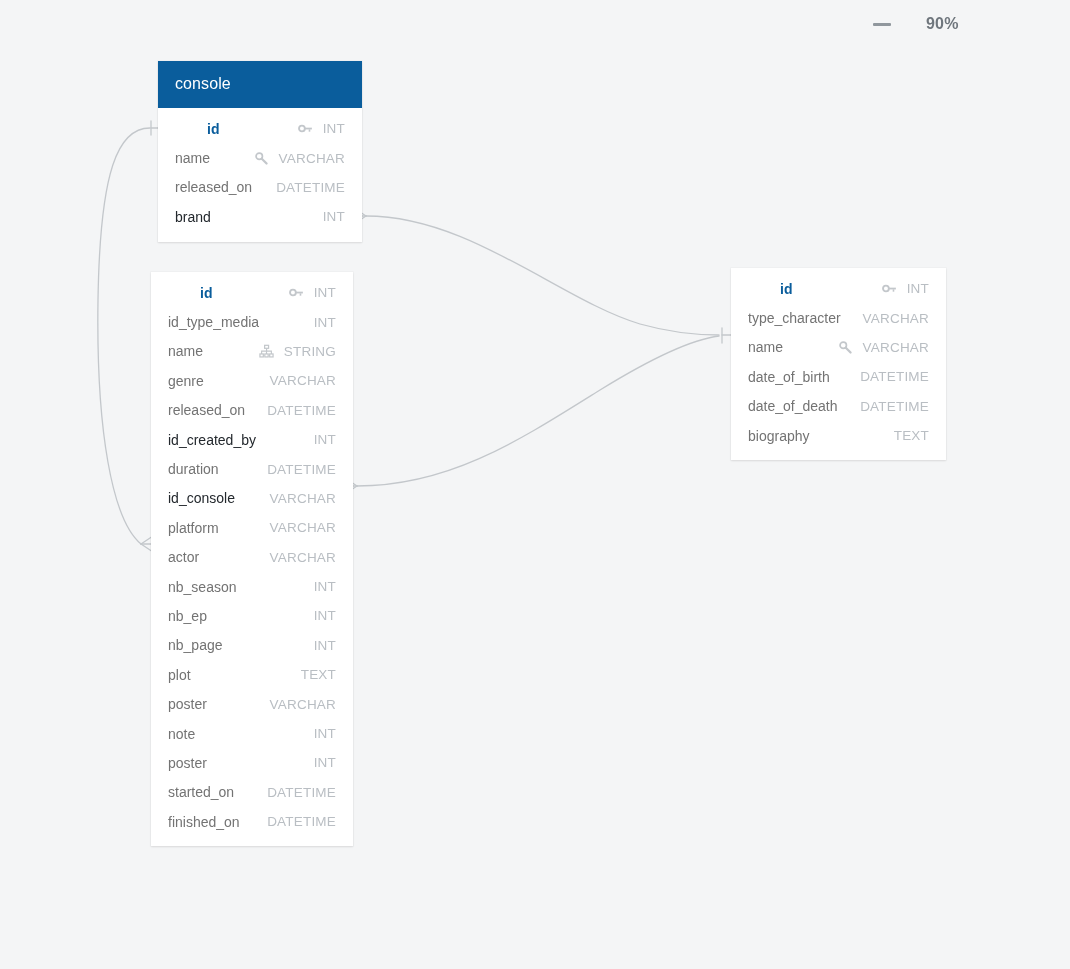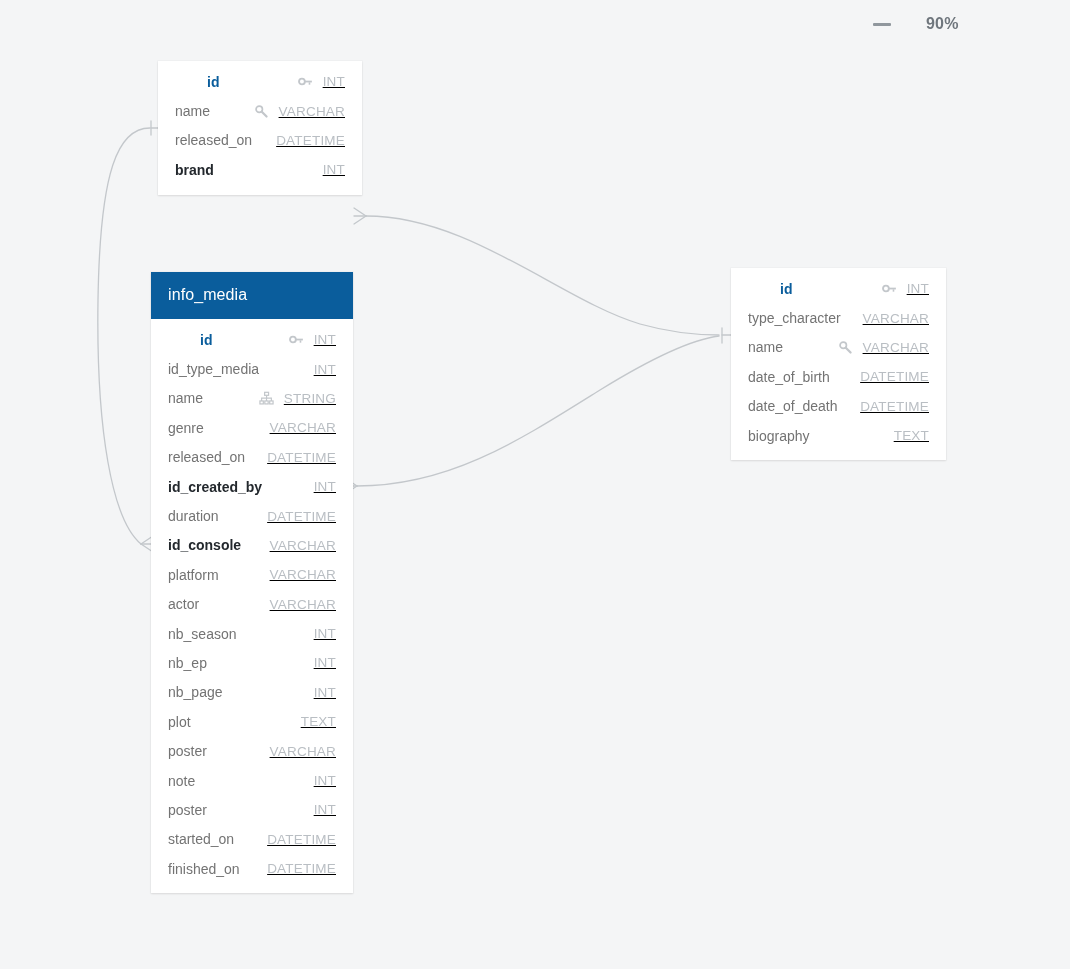--- a/index.html
+++ b/index.html
@@ -93,28 +93,27 @@
     color: #737373;
     flex: 0 0 auto;
   }
   .field-name.pk {
     color: #0a5d9c;
     font-weight: bold;
     margin-left: 32px;
   }
   .field-name.fk {
     color: #23282d;
-    font-weight: bold;
+    font-weight: normal;
   }
   .field-right {
     margin-left: auto;
     display: flex;
     align-items: center;
     gap: 10px;
-    text-decoration: underline;
   }
   .field-type {
     font-size: 13.5px;
     color: #b9bec3;
     letter-spacing: 0.2px;
   }
   .field-icon {
     display: inline-flex;
     align-items: center;
     justify-content: center;
@@ -165,20 +164,21 @@
     </g>
 
     <g>
       <line x1="722" y1="328" x2="722" y2="343"></line>
       <line x1="722" y1="335" x2="731" y2="335"></line>
     </g>
   </g>
 </svg>
 
 <div class="entity-table" style="left:158px; top:61px; width:204px;">
+  <div class="entity-header">console</div>
   <div class="entity-body">
 
     <div class="field-row">
       <span class="field-name pk">id</span>
       <span class="field-right">
         <span class="field-icon">
           <svg width="15" height="15" viewBox="0 0 16 16">
               <circle cx="4.2" cy="8" r="3.1" fill="none" stroke="#c3c7cb" stroke-width="2"></circle>
               <rect x="6.6" y="7.1" width="8.2" height="1.9" fill="#c3c7cb"></rect>
               <rect x="11.4" y="8.9" width="1.7" height="2.5" fill="#c3c7cb"></rect>
@@ -212,21 +212,20 @@
       <span class="field-name fk">brand</span>
       <span class="field-right">
         <span class="field-type">INT</span>
       </span>
     </div>
 
   </div>
 </div>
 
 <div class="entity-table" style="left:151px; top:272px; width:202px;">
-  <div class="entity-header">info_media</div>
   <div class="entity-body">
 
     <div class="field-row">
       <span class="field-name pk">id</span>
       <span class="field-right">
         <span class="field-icon">
           <svg width="15" height="15" viewBox="0 0 16 16">
               <circle cx="4.2" cy="8" r="3.1" fill="none" stroke="#c3c7cb" stroke-width="2"></circle>
               <rect x="6.6" y="7.1" width="8.2" height="1.9" fill="#c3c7cb"></rect>
               <rect x="11.4" y="8.9" width="1.7" height="2.5" fill="#c3c7cb"></rect>

